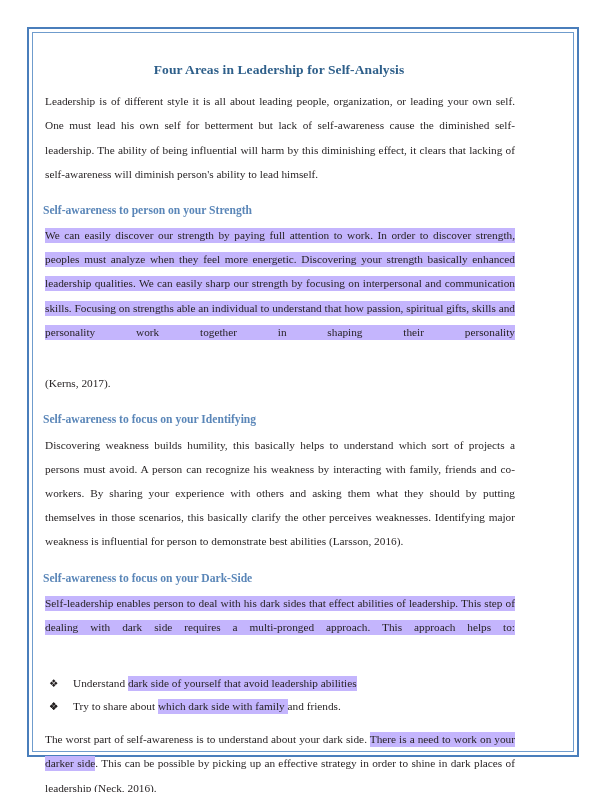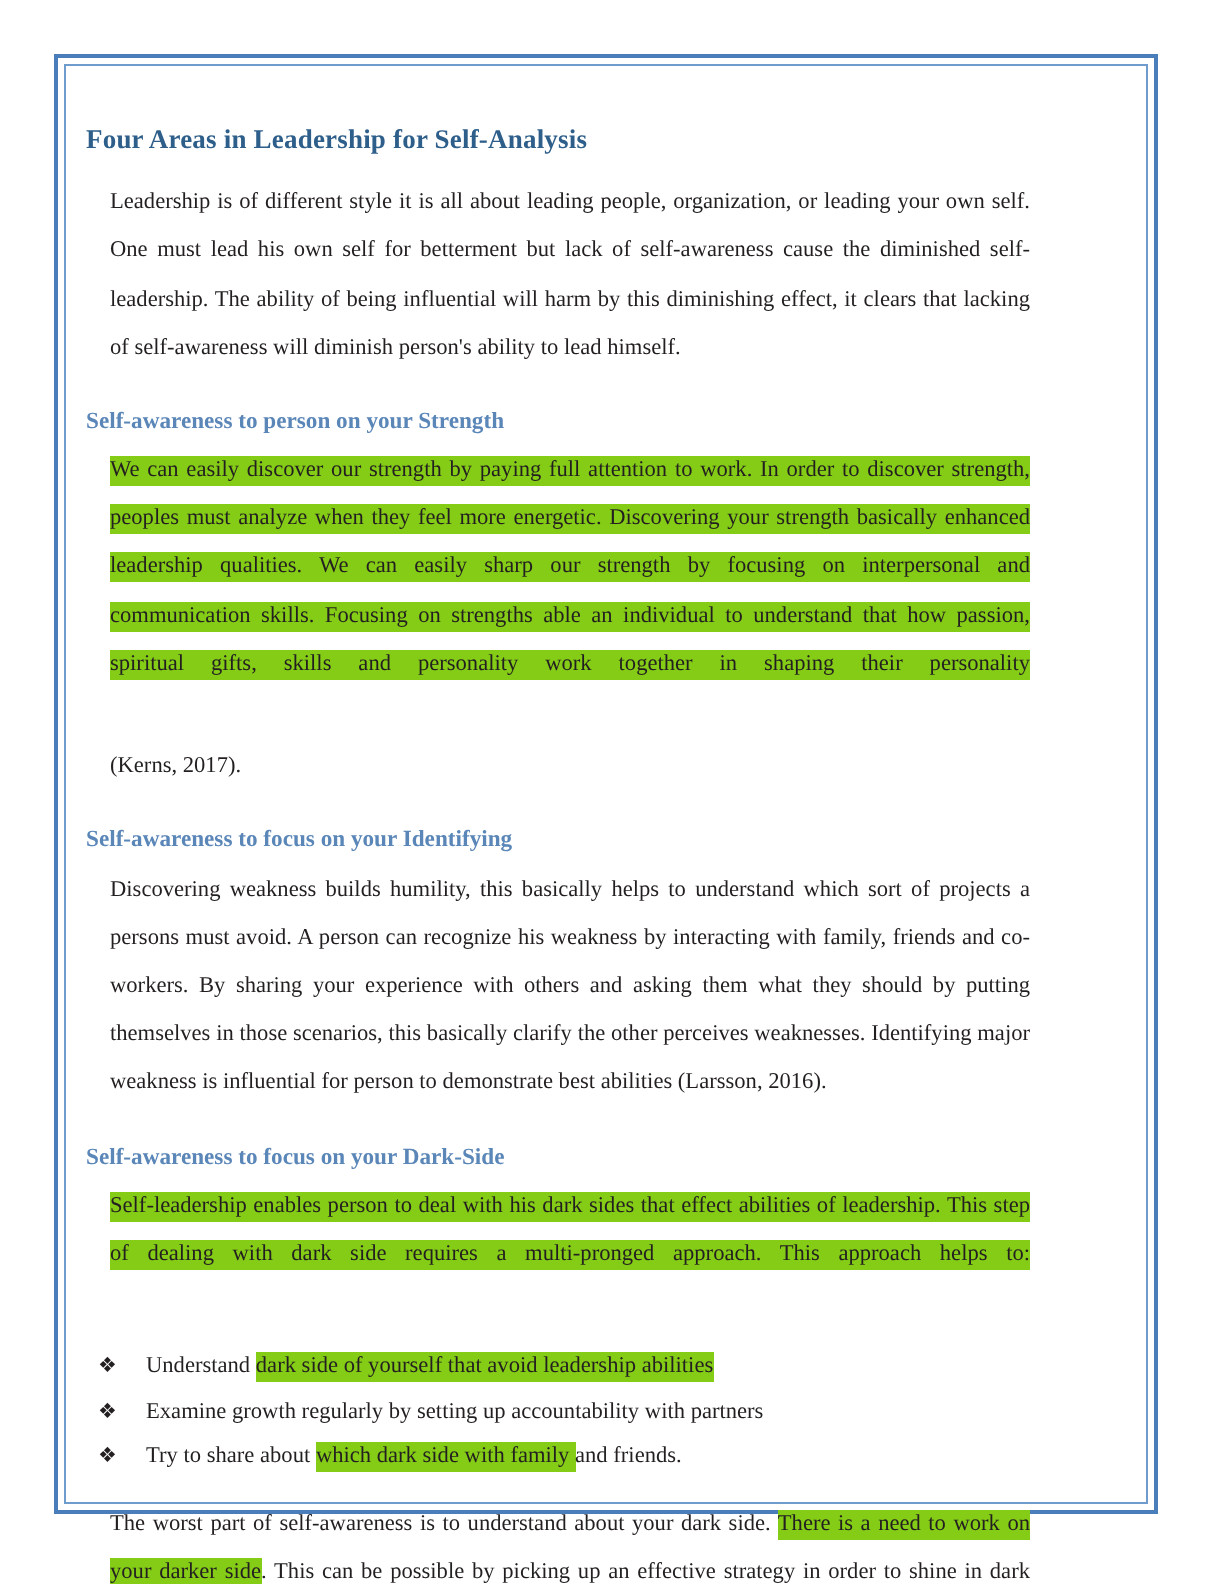--- a/index.html
+++ b/index.html
@@ -42,46 +42,47 @@
     position: absolute;
     left: 43px;           
     top: 62px;
     width: 472px;         
   }
 
   .doc-title {
     font-size: 13.5px;
     font-weight: bold;
     color: #2e5f8a;
+    text-align: center;
     letter-spacing: .1px;
     margin: 0 0 11px 0;
     line-height: 1.2;
   }
 
   .section-heading {
     font-size: 11.6px;
     font-weight: bold;
     color: #5a86b8;
     margin: 17px 0 5px 0;
     line-height: 1.3;
   }
 
   p.body {
     font-size: 11.3px;
     color: #231f20;
     text-align: justify;
     text-justify: inter-word;
     line-height: 24.2px;
-    margin: 0 0 3px 12px;
+    margin: 0 0 3px 2px;
     hyphens: none;
   }
 
   
   .hl {
-    background-color: #84cc16;
+    background-color: #c4b5fd;
     box-decoration-break: clone;
     -webkit-box-decoration-break: clone;
     padding: 1px 0 2px 0;
   }
 
   
   p.body.block-hl {
     text-align: justify;
   }
   p.body.block-hl::after {
@@ -135,19 +136,19 @@
   <h2 class="section-heading">Self-awareness to focus on your Identifying</h2>
 
   <p class="body">Discovering weakness builds humility, this basically helps to understand which sort of projects a persons must avoid. A person can recognize his weakness by interacting with family, friends and co-workers. By sharing your experience with others and asking them what they should by putting themselves in those scenarios, this basically clarify the other perceives weaknesses. Identifying major weakness is influential for person to demonstrate best abilities (Larsson, 2016).</p>
 
   <h2 class="section-heading">Self-awareness to focus on your Dark-Side</h2>
 
   <p class="body block-hl"><span class="hl">Self-leadership enables person to deal with his dark sides that effect abilities of leadership. This step of dealing with dark side requires a multi-pronged approach. This approach helps to:</span></p>
 
   <ul class="bullets">
     <li><span class="marker">❖</span><span>Understand </span><span class="hl">dark side of yourself that avoid leadership abilities</span><span></span></li>
-    <li><span class="marker">❖</span><span>Examine growth regularly by setting up accountability with partners</span><span class="hl"></span><span></span></li>
+    <li><span class="marker">❖</span><span class="hl"></span><span></span></li>
     <li><span class="marker">❖</span><span>Try to share about </span><span class="hl">which dark side with family </span><span>and friends.</span></li>
   </ul>
 
   <p class="body"><span>The worst part of self-awareness is to understand about your dark side.  </span><span class="hl">There is a need to work on your darker side</span><span>. This can be possible by picking up an effective strategy in order to shine in dark places of leadership (Neck, 2016).</span></p>
 
 </div>
 
 </body></html>

